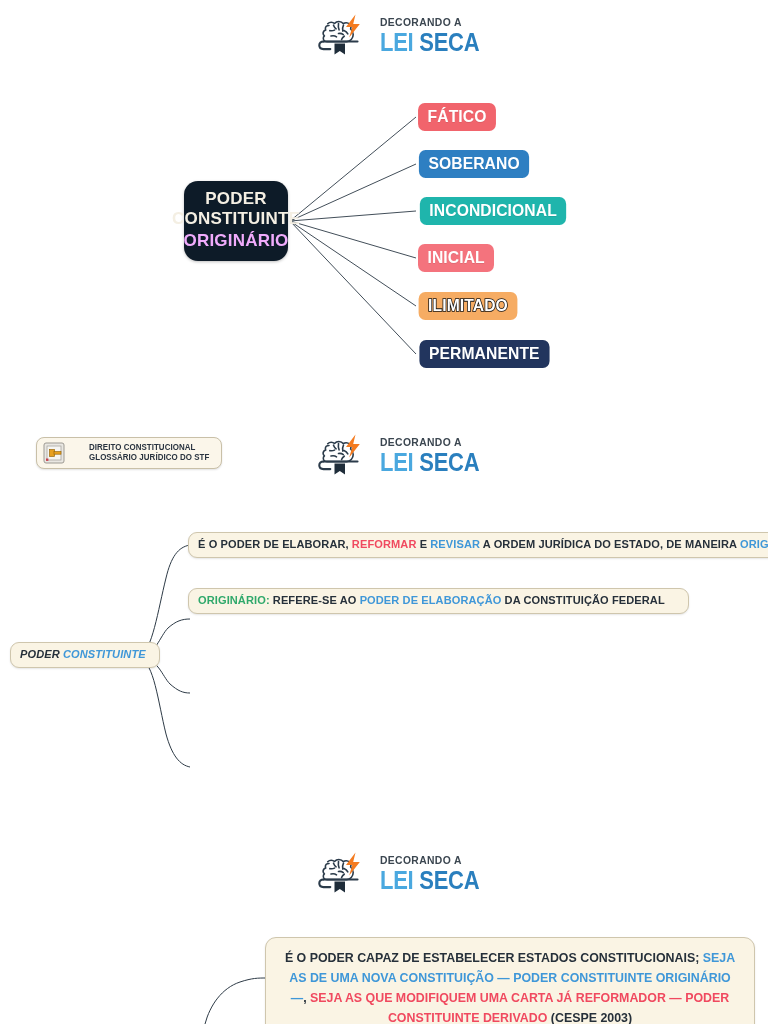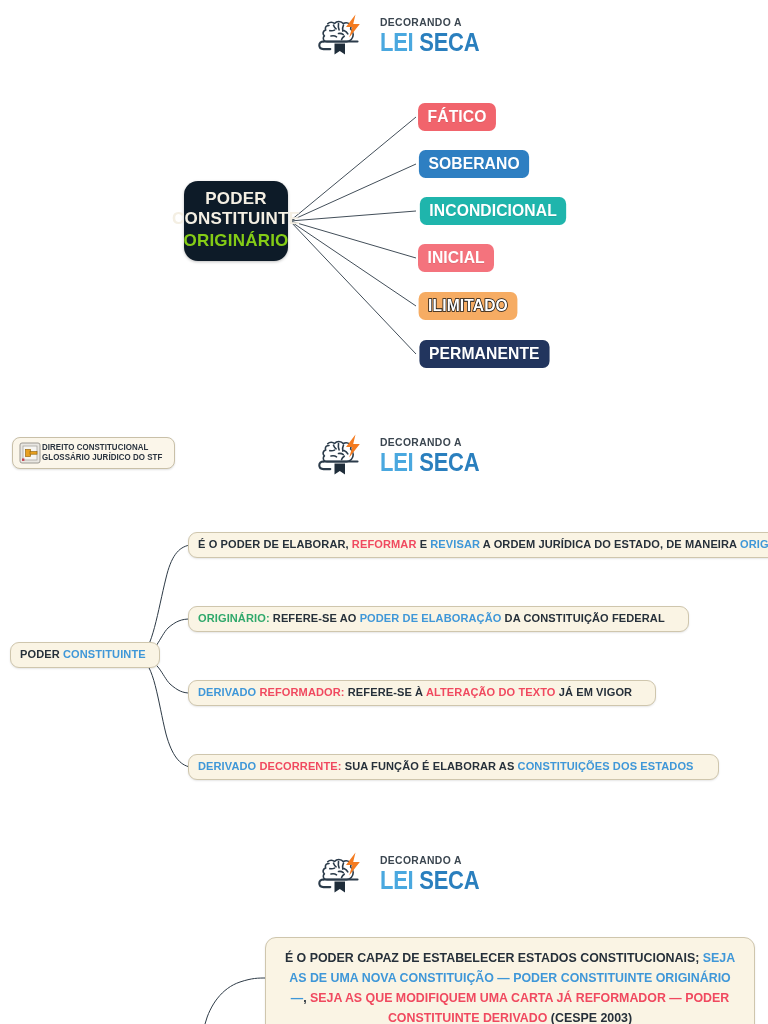--- a/index.html
+++ b/index.html
@@ -50,21 +50,21 @@
   
   .center-dark {
     background: #0d1b28;
     border-radius: 14px;
     flex-direction: column;
     padding: 10px 14px 12px;
     line-height: 1.18;
     box-shadow: 0 1px 3px rgba(0,0,0,.25);
   }
   .center-dark .l1, .center-dark .l2 { color: #f4efe3; font-size: 17px; letter-spacing: .2px; }
-  .center-dark .l3 { color: #84cc16; font-size: 17px; margin-top: 2px; letter-spacing: .2px; text-align: right; }
+  .center-dark .l3 { color: #f0abfc; font-size: 17px; margin-top: 2px; letter-spacing: .2px; text-align: right; }
 
   
   .outlined {
     color: #ffffff;
     -webkit-text-stroke: 1.6px #111111;
     paint-order: stroke fill;
     text-shadow: none;
   }
 
   
@@ -87,23 +87,24 @@
   .c-red    { color: #f0495f; }
   .c-green  { color: #2fa86b; }
   .c-dark   { color: #26303a; }
 
   
   .badge {
     position: absolute;
     background: #fbf6ea;
     border: 1.2px solid #c9c0a8;
     border-radius: 8px;
-    display: flex; align-items: center; gap: 1px;
+    display: flex; align-items: center; gap: 24px;
     padding: 4px 8px 4px 6px;
     box-shadow: 0 1px 2px rgba(0,0,0,.12);
+    margin-left: 24px;
   }
   .badge-lines { display: flex; flex-direction: column; line-height: 1.28; }
   .badge-lines span {
     font-size: 8.2px; font-weight: bold; color: #2a3440;
     letter-spacing: .05px; white-space: nowrap; transform: scaleX(.97);
     transform-origin: left center;
   }
 
   
   .cream-para {
@@ -201,49 +202,39 @@
 
   <svg class="lines" width="768" height="1024">
     <g stroke="#2d3a46" stroke-width="1" fill="none">
       <path d="M140 655 C 152 652, 158 610, 166 578 C 171 557, 178 547, 190 545"></path>
       <path d="M140 656 C 155 656, 160 636, 168 628 C 176 621, 182 619, 190 619"></path>
       <path d="M140 658 C 158 658, 162 676, 170 684 C 178 691, 183 693, 190 693"></path>
       <path d="M140 659 C 154 662, 158 702, 166 734 C 172 756, 180 765, 190 767"></path>
     </g>
   </svg>
 
-  <div class="cream" style="left:10px; top:642px; height:26px;">
+  <div class="cream" style="left:10px; top:642px; height:26px;font-style:italic;">
     <span class="t">
       <span class="c-dark">PODER </span><span class="c-blue">CONSTITUINTE</span>
     </span>
   </div>
 
   <div class="cream" style="left:188px; top:532px; height:26px;">
     <span class="t">
       <span class="c-dark">É O PODER DE ELABORAR, </span><span class="c-red">REFORMAR </span><span class="c-dark">E </span><span class="c-blue">REVISAR </span><span class="c-dark">A ORDEM JURÍDICA DO ESTADO, DE MANEIRA </span><span class="c-blue">ORIGINÁRIA </span>
     </span>
   </div>
 
-  <div class="cream" style="left:188px; top:606px; height:26px;">
+  <div class="cream" style="left:188px; top:588px; height:26px;">
     <span class="t">
       <span class="c-green">ORIGINÁRIO:</span><span class="c-dark"> REFERE-SE AO </span><span class="c-blue">PODER DE ELABORAÇÃO </span><span class="c-dark">DA CONSTITUIÇÃO FEDERAL</span>
     </span>
   </div>
 
-  <div class="cream" style="left:188px; top:680px; height:26px;">
-    <span class="t">
-      <span class="c-blue">DERIVADO </span><span class="c-red">REFORMADOR:</span><span class="c-dark"> REFERE-SE À </span><span class="c-red">ALTERAÇÃO DO TEXTO </span><span class="c-dark">JÁ EM VIGOR</span>
-    </span>
-  </div>
-
-  <div class="cream" style="left:188px; top:754px; height:26px;">
-    <span class="t">
-      <span class="c-blue">DERIVADO </span><span class="c-red">DECORRENTE:</span><span class="c-dark"> SUA FUNÇÃO É ELABORAR AS </span><span class="c-blue">CONSTITUIÇÕES DOS ESTADOS</span>
-    </span>
-  </div>
+
 
   <div class="logo" style="left:317px; top:850px;">
     <svg class="logo-mark" viewBox="0 0 56 48">
       <g fill="none" stroke="#2b3b4a" stroke-width="1.6" stroke-linecap="round" stroke-linejoin="round">
         <path d="M12 13.5c-2.2 0-3.6 1.4-3.6 3.1 0 .5.1 1 .3 1.4-1.6.5-2.6 1.8-2.6 3.3 0 1 .5 2 1.3 2.6-.7.6-1.1 1.4-1.1 2.3 0 1.9 1.8 3.4 4 3.4h19.4c3.6 0 6.5-3.1 6.5-7 0-2.3-1-4.3-2.6-5.6.2-.5.3-1.1.3-1.7 0-2.5-2.1-4.5-4.7-4.5-1 0-2 .3-2.8.9-1-1.3-2.6-2.2-4.5-2.2-1.8 0-3.4.8-4.4 2-.8-.8-2-1.3-3.3-1.3-1.4 0-2.6.6-3.5 1.5"></path>
         <path d="M16.5 13.2c.6 1.6 1.4 2.8 2.6 3.6M21.5 11.6c-.4 2.4-.2 4.5.6 6.2M26.5 13.1c-1 2-1.2 4.1-.7 6M12.8 18.6c1.7.4 3.3.2 4.7-.5M14 24c2.2-.6 4-.3 5.5.8M21.5 21.5c1.8-.4 3.4 0 4.8 1.1M27 18.5c1.7.6 3 1.8 3.8 3.4M24.6 27.6c.5-1.5 1.4-2.7 2.7-3.4"></path>
       </g>
       <path d="M6.5 29.5h34" stroke="#2b3b4a" stroke-width="2.1" stroke-linecap="round" fill="none"></path>
       <path d="M6.5 29.5c-2.6 0-4.2 1.6-4.2 3.8 0 2.2 1.6 3.8 4.2 3.8h6.8" stroke="#2b3b4a" stroke-width="2.1" fill="none" stroke-linecap="round"></path>
       <path d="M17.5 31.5h10.5v11l-5.2-3.4-5.3 3.4z" fill="#1f2d3a"></path>

